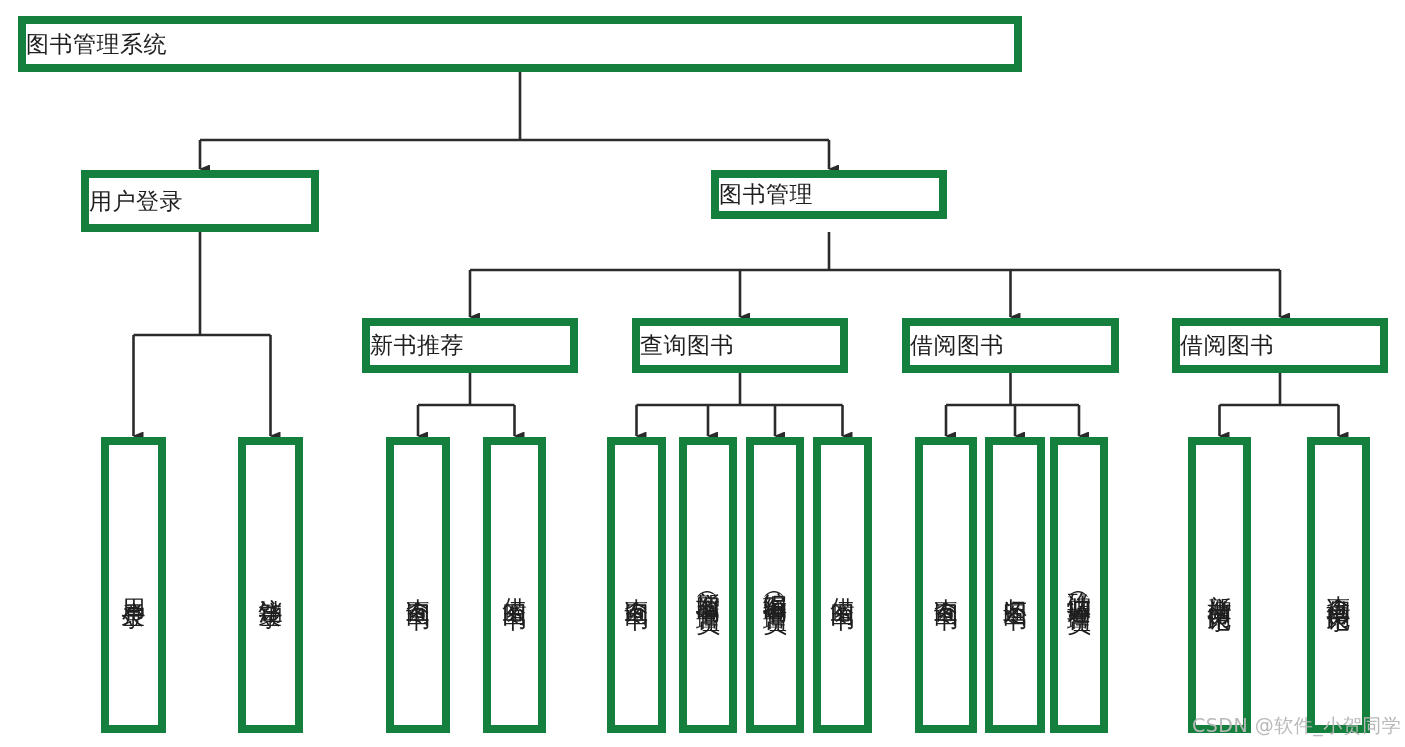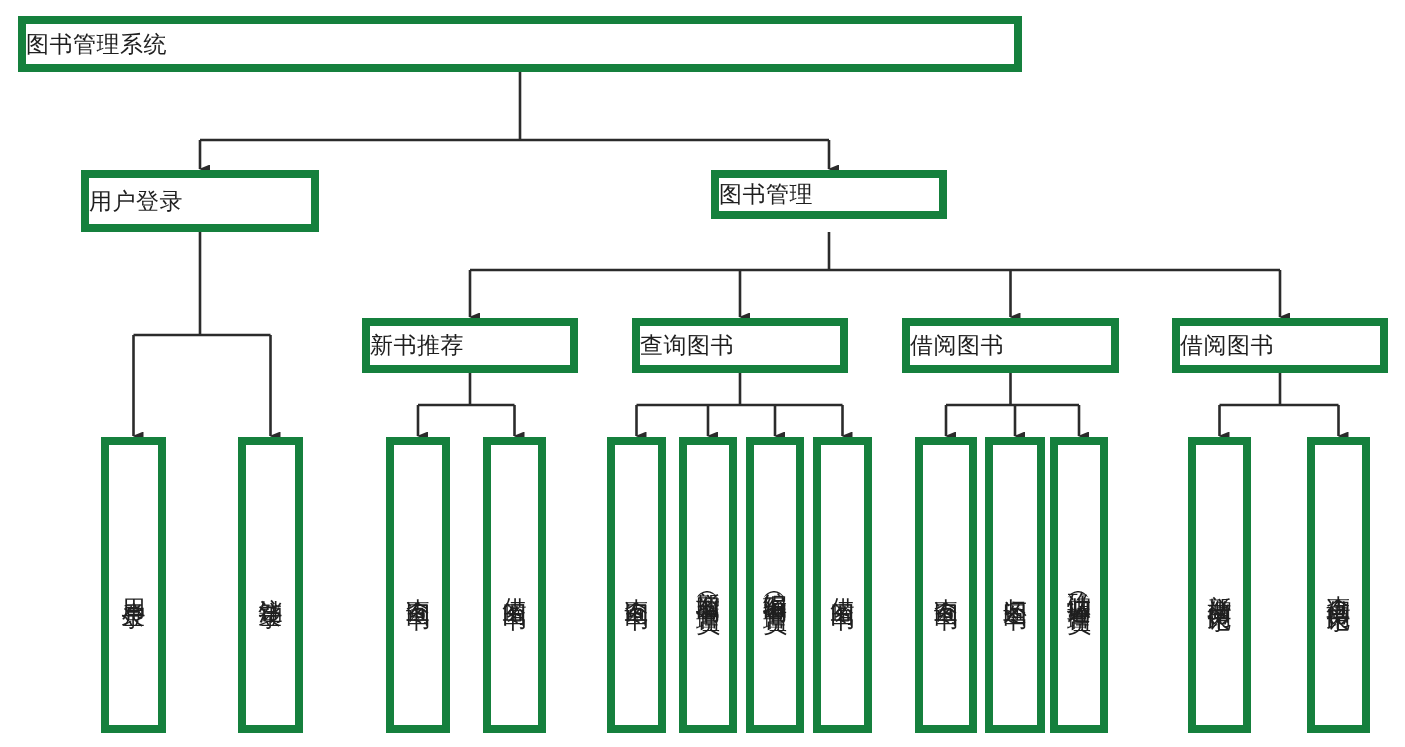--- a/index.html
+++ b/index.html
@@ -170,14 +170,15 @@
         <span class="node-label">确认归还（管理员）</span>
       </div>
       <div class="node-box vert centered" style="left: 1188px; top: 437px; width: 63px; height: 296px;">
         <span class="node-label">新增借阅记录</span>
       </div>
       <div class="node-box vert centered" style="left: 1307px; top: 437px; width: 63px; height: 296px;">
         <span class="node-label">查询借阅记录</span>
       </div>
     </div>
 
+  <div class="watermark" style="left: 1192px; top: 713px;">CSDN @软件_小贺同学</div>
 
 </div>
 
 </body></html>

